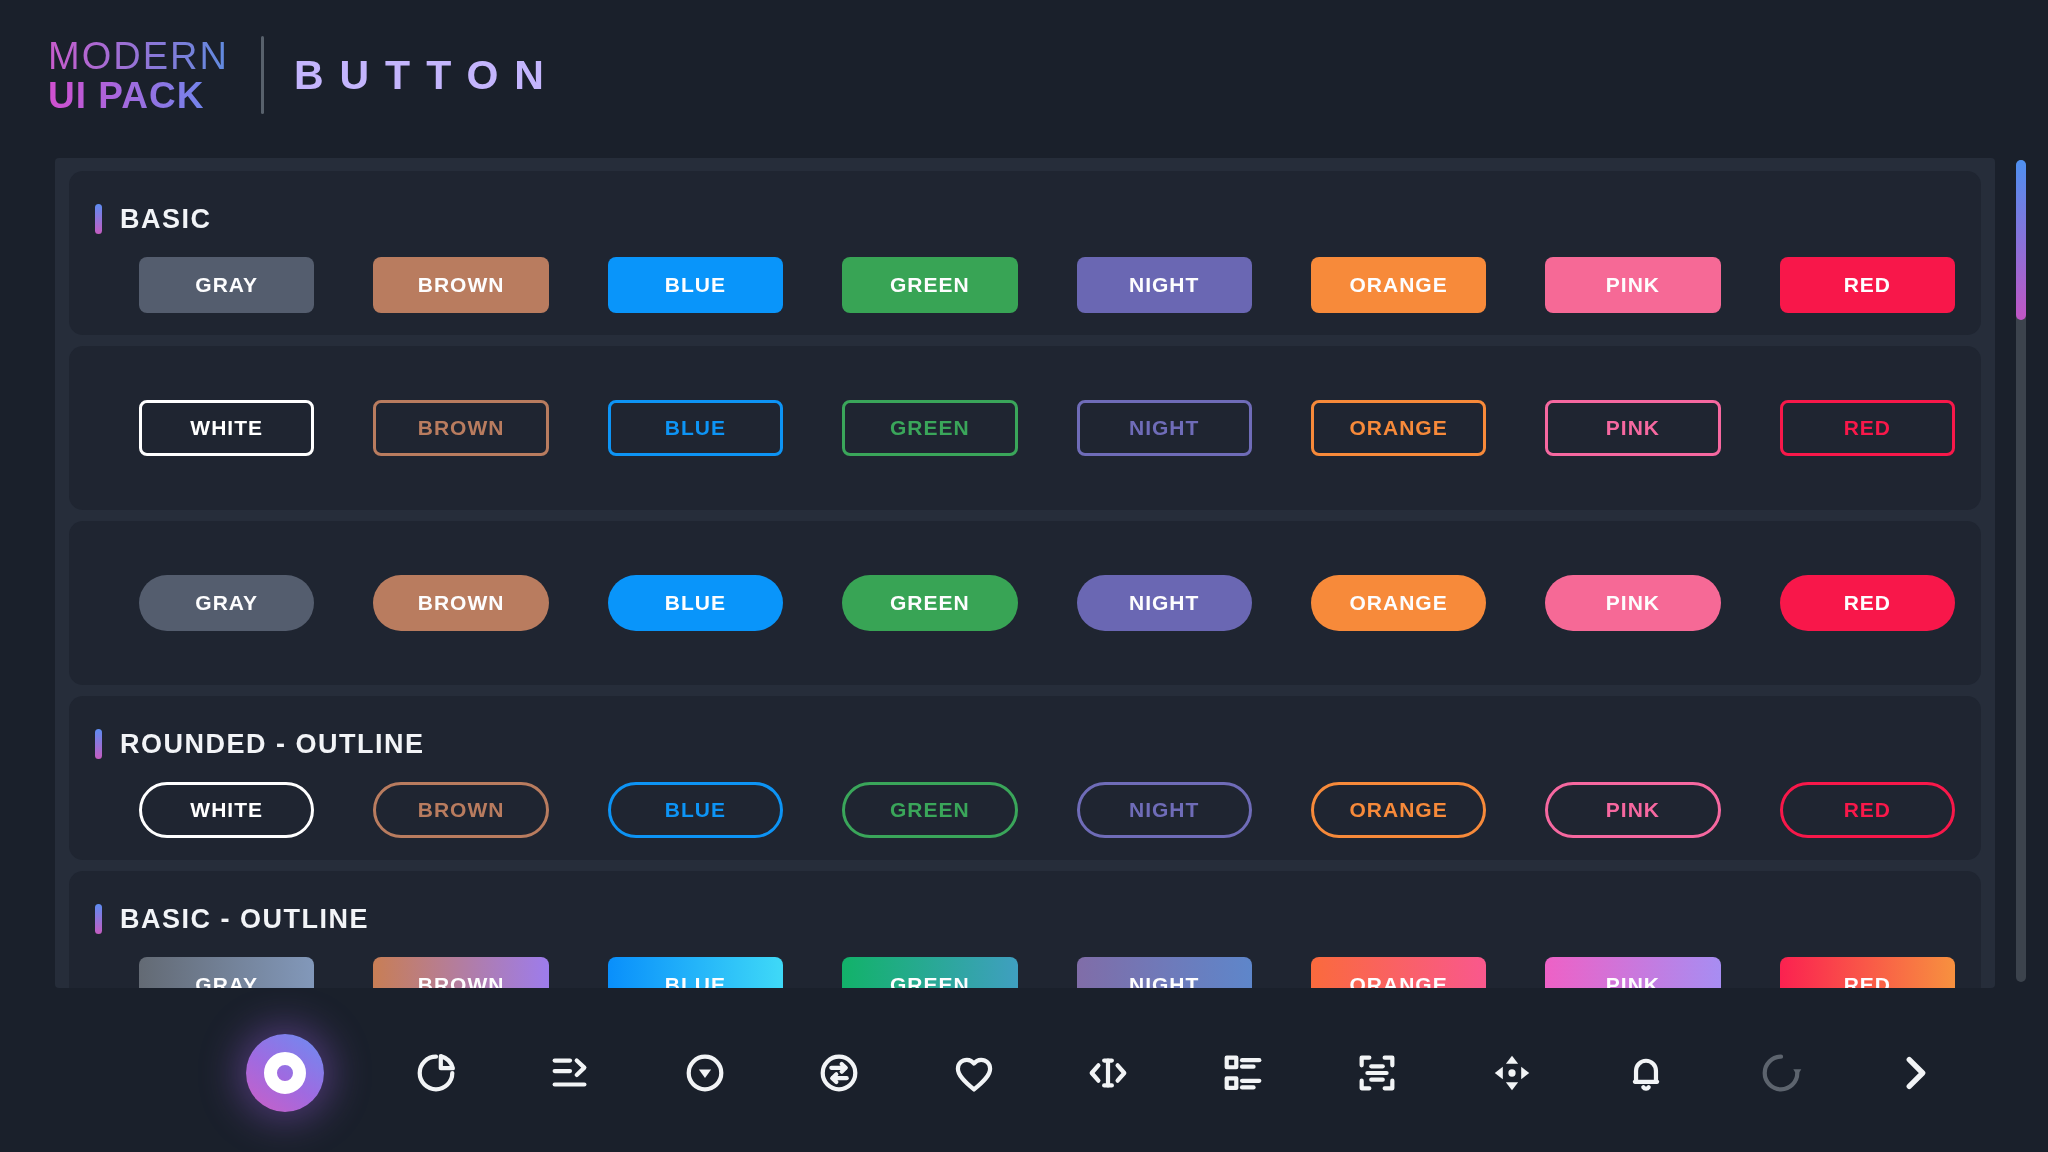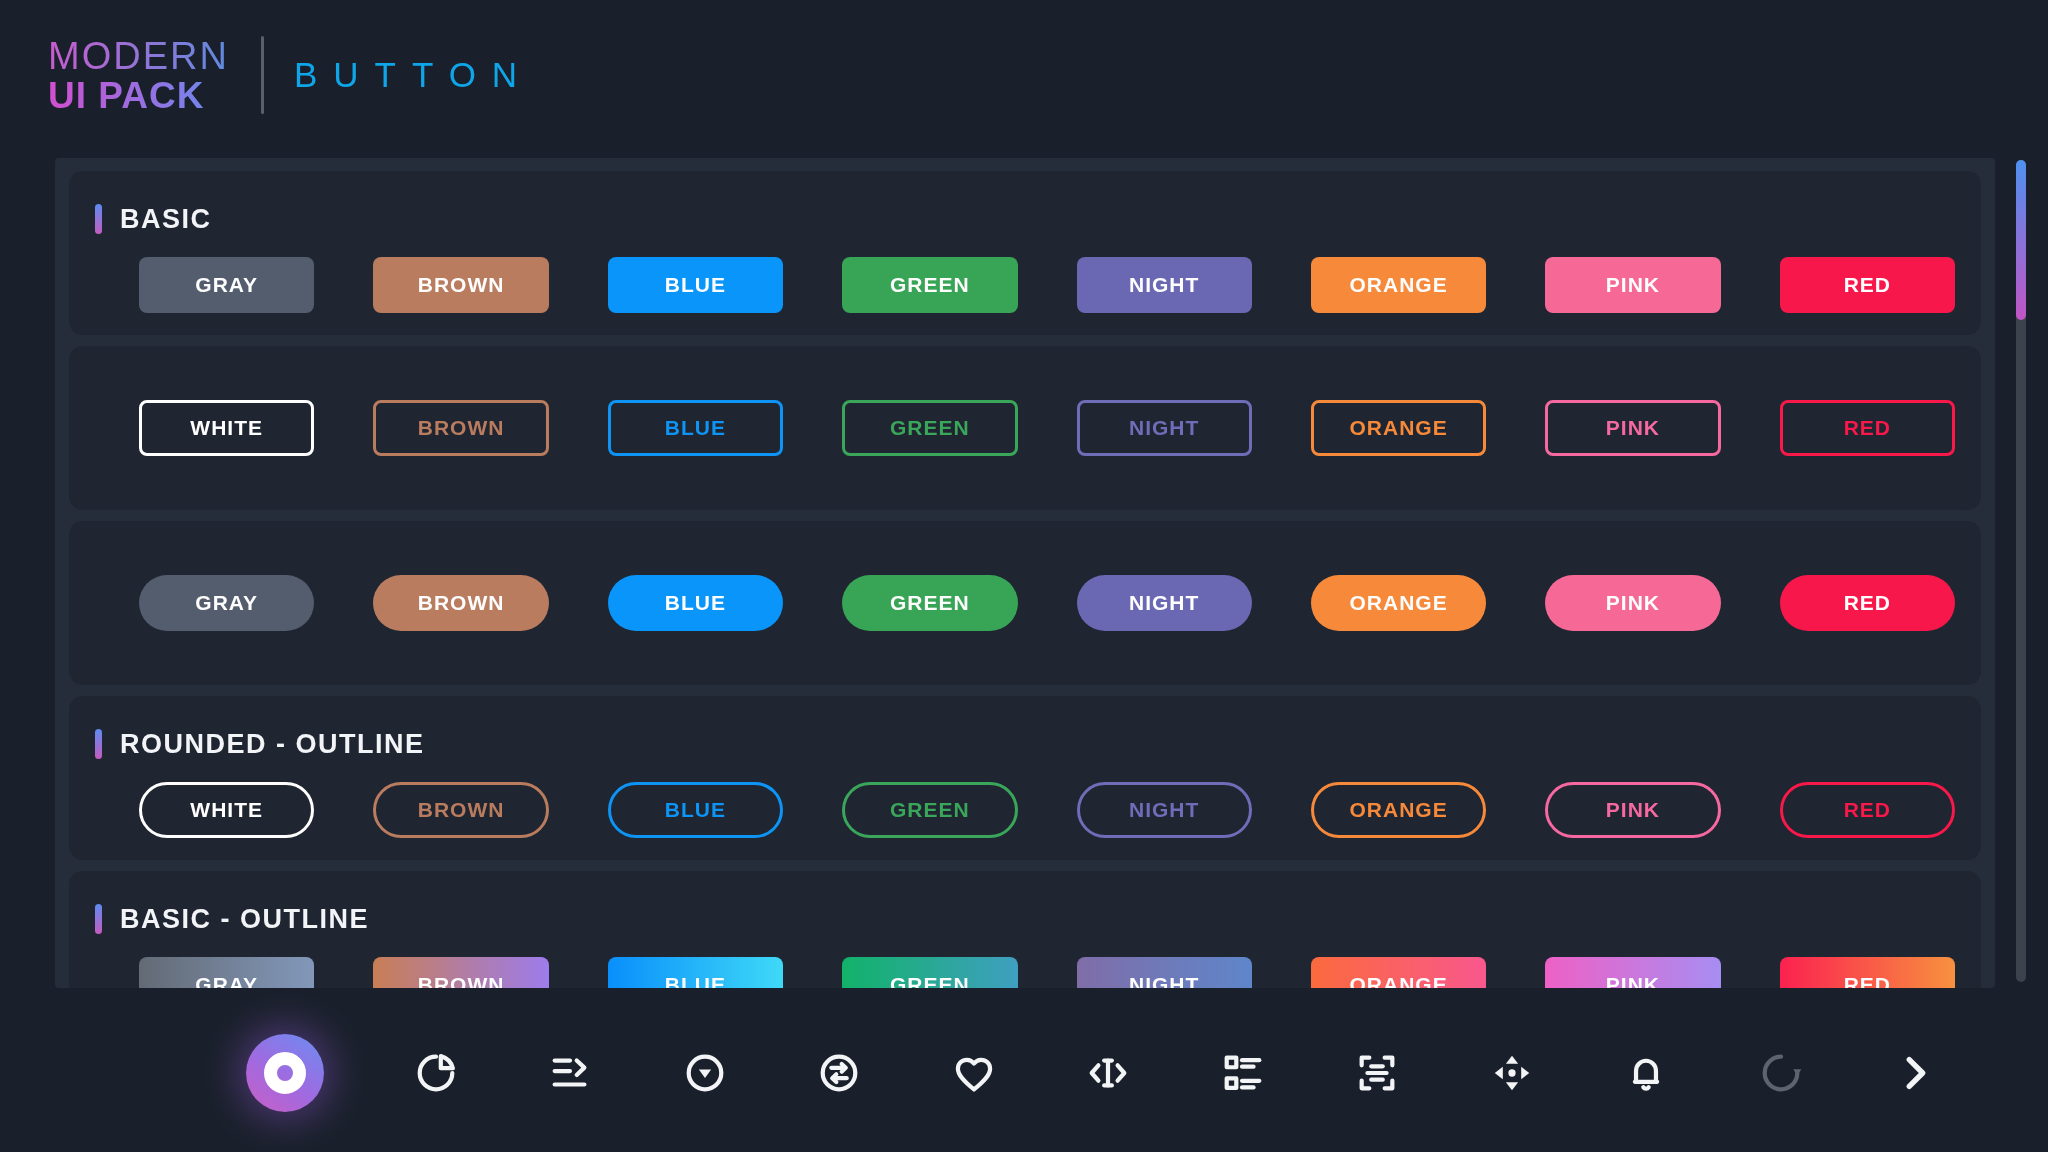--- a/index.html
+++ b/index.html
@@ -10,21 +10,21 @@
   
   .brand{position:absolute;left:48px;top:36px;display:flex;align-items:center;}
   .brand-block{display:flex;flex-direction:column;line-height:1;}
   .brand-line1{font-size:38px;font-weight:300;letter-spacing:2px;
     background:linear-gradient(90deg,var(--brand-from,#c95ccd),var(--brand-to,#5f8bdf));
     -webkit-background-clip:text;background-clip:text;color:transparent;}
   .brand-line2{font-size:37px;font-weight:800;letter-spacing:1px;margin-top:2px;
     background:linear-gradient(90deg,#d14fd0,#648df0);
     -webkit-background-clip:text;background-clip:text;color:transparent;}
   .brand-divider{width:3px;height:78px;background:#58616c;margin:0 30px 0 32px;border-radius:2px;}
-  .page-title{font-size:35px;font-weight:400;letter-spacing:16px;color:#0ea5e9;}
+  .page-title{font-size:41px;font-weight:700;letter-spacing:16px;color:#c4b5fd;}
 
   
   .panel{position:absolute;left:55px;top:158px;width:1940px;height:830px;
     background:var(--panel-bg,#262d3a);border-radius:4px;box-sizing:border-box;
     padding:13px 14px;display:flex;flex-direction:column;gap:11px;overflow:hidden;}
   .card{background:var(--card-bg,#1f2531);border-radius:14px;height:164px;flex:none;
     box-sizing:border-box;padding:32px 26px 0;}
   .card-head{display:flex;align-items:center;gap:18px;height:32px;}
   .accent-bar{width:7px;height:30px;border-radius:4px;
     background:linear-gradient(180deg,var(--accent-from,#5d8cf2),var(--accent-to,#c55cc0));}

